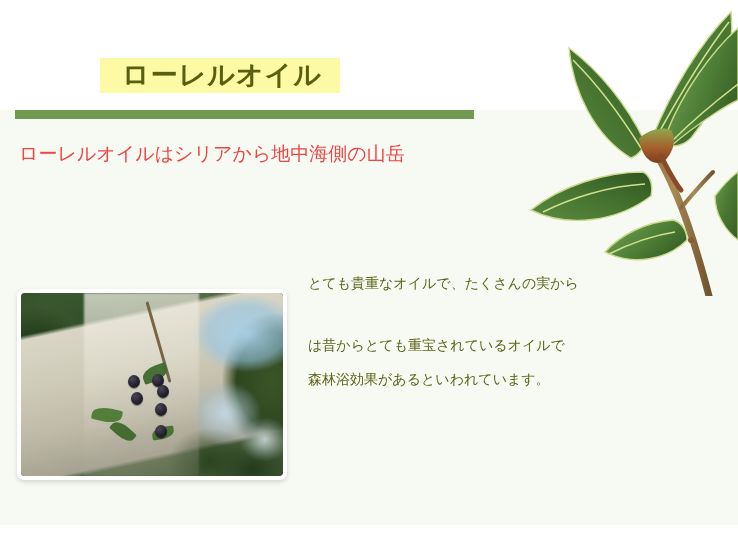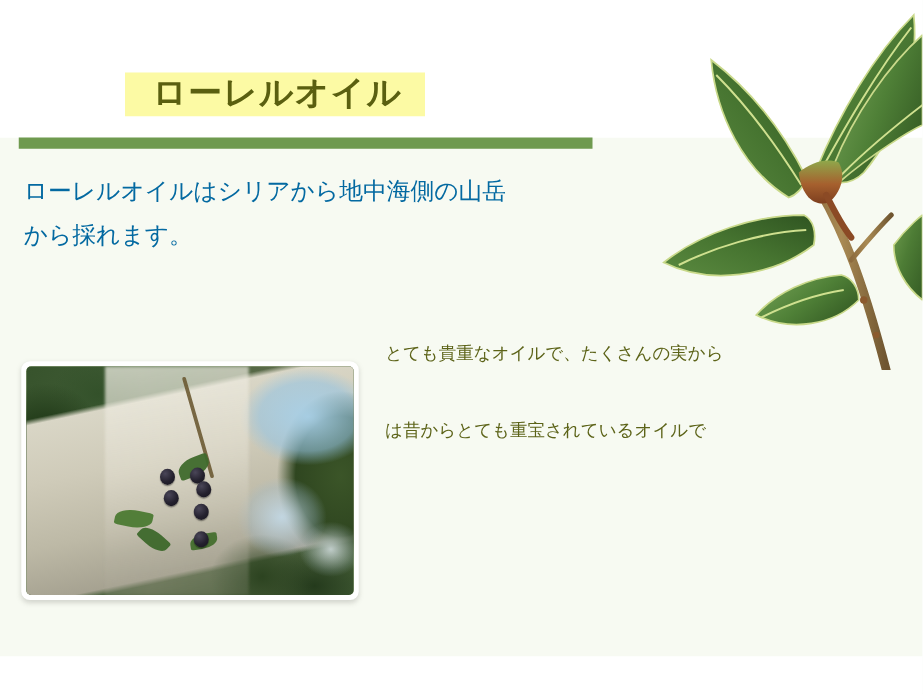--- a/index.html
+++ b/index.html
@@ -72,21 +72,21 @@
   }
 
   
   .intro {
     position: absolute;
     left: 19px;
     top: 136px;
     width: 470px;
     font-size: 19px;
     line-height: 35px;
-    color: #0369a1;
+    color: #ef4444;
     font-family: Liberation Sans, sans-serif;
   }
   .intro div { white-space: nowrap; }
 
   
   .photo-frame {
     position: absolute;
     left: 17px;
     top: 289px;
     width: 270px;
@@ -191,21 +191,20 @@
   <div class="title-wrap">
     <span class="title-highlight">
       <span class="title-text">ローレルオイル</span>
     </span>
   </div>
 
   <div class="divider-bar"></div>
 
   <div class="intro">
     <div>ローレルオイルはシリアから地中海側の山岳</div>
-    <div>から採れます。</div>
   </div>
 
   <div class="photo-frame">
     <div class="photo-inner">
       <div class="trunk-scene"></div>
       <div class="trunk-highlight"></div>
       <div class="branch-stem"></div>
       <div class="leaf-sprig" style="left:46%;top:40%;width:26px;height:15px;transform:rotate(-20deg);"></div>
       <div class="leaf-sprig" style="left:27%;top:63%;width:30px;height:14px;transform:rotate(12deg);background:#4c7a33;"></div>
       <div class="leaf-sprig" style="left:34%;top:72%;width:26px;height:13px;transform:rotate(42deg);background:#3d682b;"></div>
@@ -221,20 +220,21 @@
 
   <div class="right-col">
     <p>
       </p>
       <div>とても貴重なオイルで、たくさんの実から</div>
     <p></p>
     <div class="para-gap"></div>
     <p>
       </p>
       <div>は昔からとても重宝されているオイルで</div>
+      <div>森林浴効果があるといわれています。</div>
     <p></p>
   </div>
 
   <svg class="laurel-branch" viewBox="0 0 253 300" xmlns="http://www.w3.org/2000/svg">
     <defs>
       <linearGradient id="lf1" x1="0" y1="0" x2="1" y2="1">
         <stop offset="0%" stop-color="#6f9c4e"></stop>
         <stop offset="45%" stop-color="#4d7c35"></stop>
         <stop offset="100%" stop-color="#355c24"></stop>
       </linearGradient>

